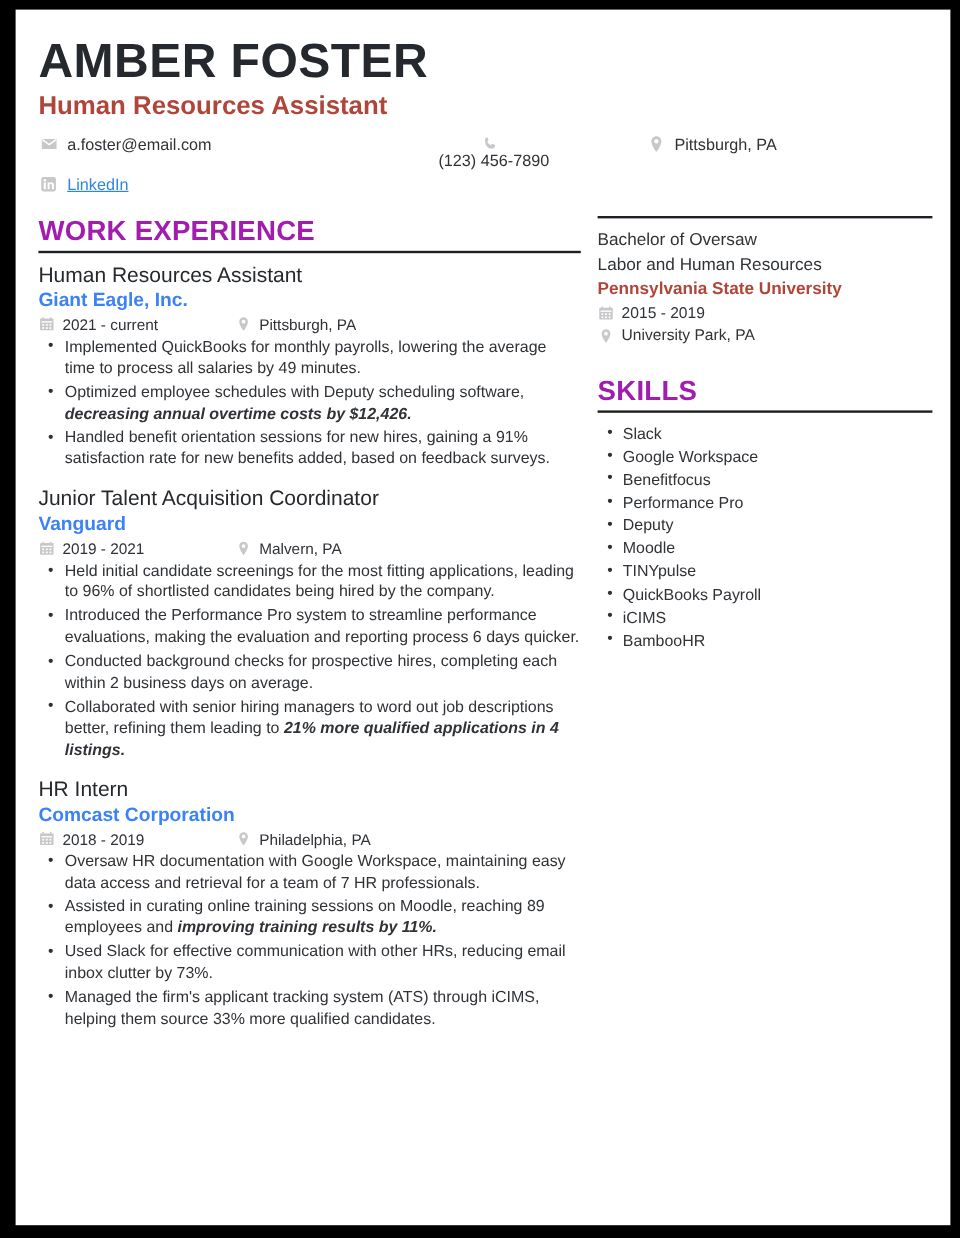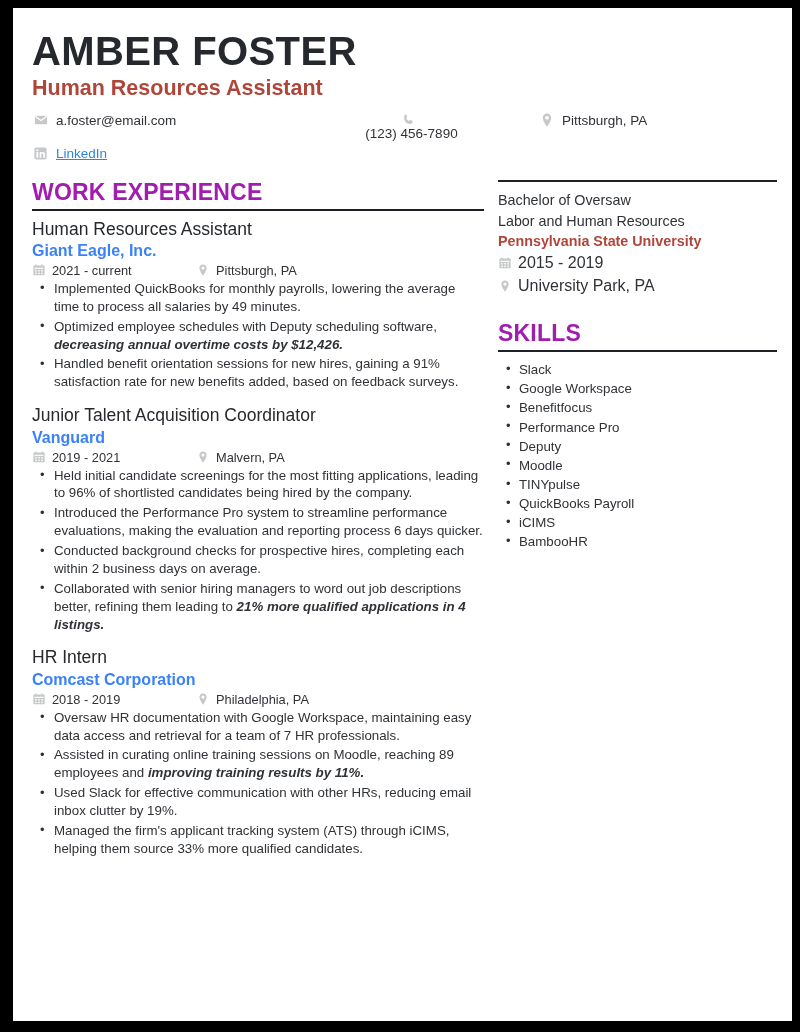--- a/index.html
+++ b/index.html
@@ -165,21 +165,21 @@
   }
   .edu-school {
     font-size: 14.3px;
     color: #b0463a;
     font-weight: bold;
     line-height: 1.45;
   }
   .edu-meta {
     display: flex;
     align-items: center;
-    font-size: 16px;
+    font-size: 13px;
     color: #2f3236;
     line-height: 1.42;
   }
   .section-skills { margin-top: 24px; }
   ul.skills {
     list-style: none;
     margin: 0;
     padding: 0;
   }
   ul.skills > li {
@@ -356,21 +356,21 @@
                     <svg width="10" height="12" viewBox="0 0 12 16" fill="#c6c8ca">
                       <path d="M6 .6C3.3.6 1.2 2.7 1.2 5.4c0 3.4 4 9.3 4.3 9.6.2.3.8.3 1 0 .3-.3 4.3-6.2 4.3-9.6C10.8 2.7 8.7.6 6 .6zm0 6.9a2.1 2.1 0 1 1 0-4.2 2.1 2.1 0 0 1 0 4.2z"></path>
                     </svg>
                   </span>
                   <span>Philadelphia, PA</span>
                 </span>
               </div>
               <ul class="bullets">
                 <li>Oversaw HR documentation with Google Workspace, maintaining easy data access and retrieval for a team of 7 HR professionals.</li>
                 <li>Assisted in curating online training sessions on Moodle, reaching 89 employees and <span class="em">improving training results by 11%.</span></li>
-                <li>Used Slack for effective communication with other HRs, reducing email inbox clutter by 19%.</li>
+                <li>Used Slack for effective communication with other HRs, reducing email inbox clutter by 73%.</li>
                 <li>Managed the firm's applicant tracking system (ATS) through iCIMS, helping them source 33% more qualified candidates.</li>
               </ul>
             </div>
           </div>
       </div>
 
       <div class="col-right">
 
         <div>
           <div class="rule"></div>

